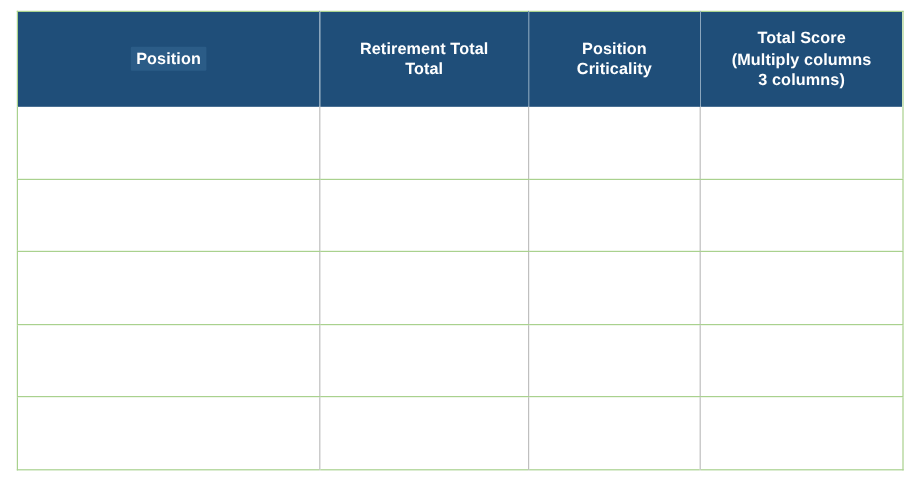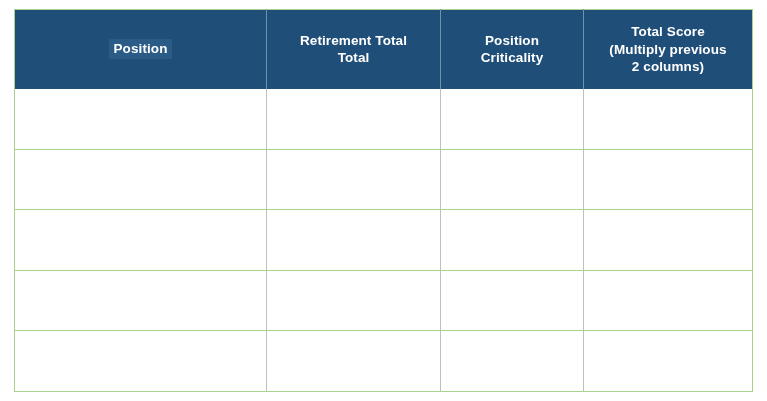--- a/index.html
+++ b/index.html
@@ -100,22 +100,22 @@
           <span class="hdr-txt">Total</span>
         </th>
 
         <th class="hdr" style="width:143px">
           <span class="hdr-txt">Position</span><br>
           <span class="hdr-txt">Criticality</span>
         </th>
 
         <th class="hdr" style="width:169px">
           <span class="hdr-txt">Total Score</span><br>
-          <span class="hdr-txt">(Multiply previous</span><br>
-          <span class="hdr-txt">2 columns)</span>
+          <span class="hdr-txt">(Multiply columns</span><br>
+          <span class="hdr-txt">3 columns)</span>
         </th>
 
       </tr>
     </thead>
 
     <tbody>
 
       <tr>
         <td class="cell"></td>
         <td class="cell"></td>

